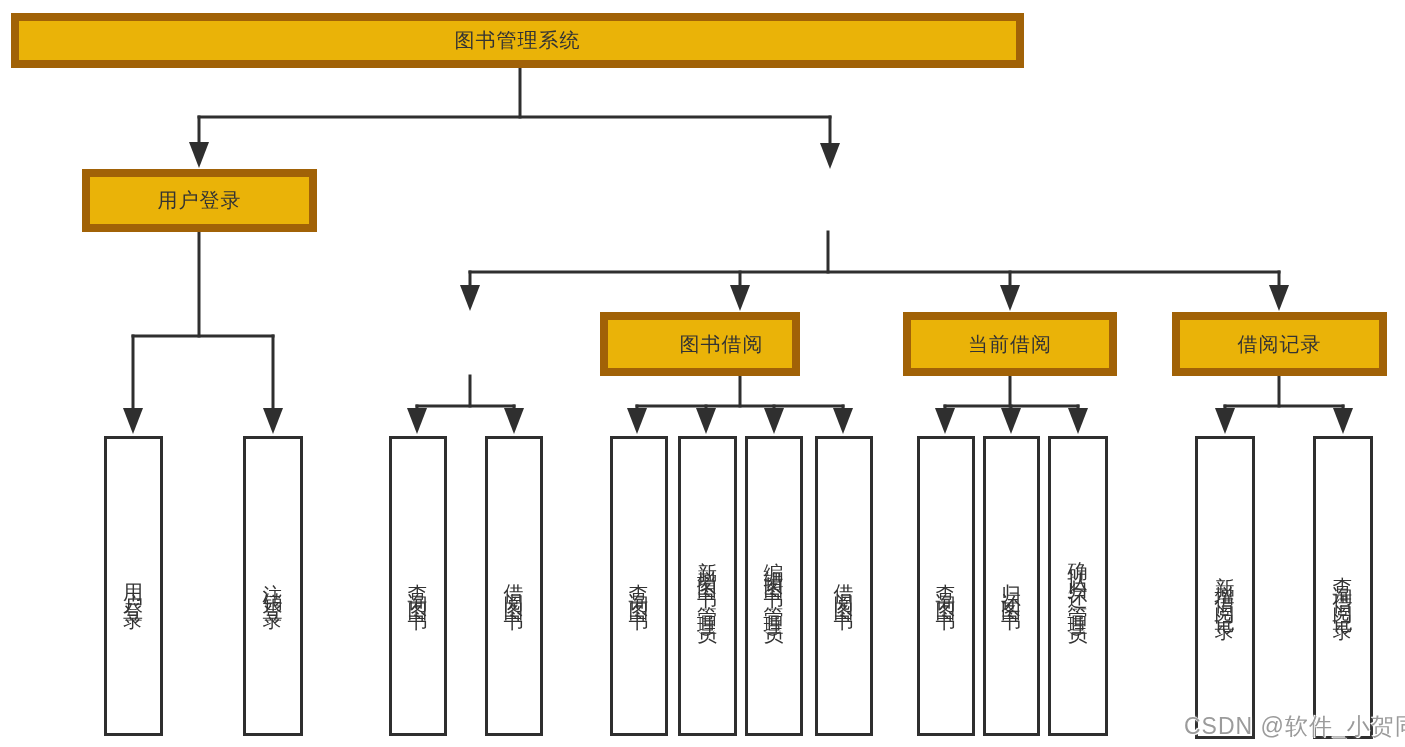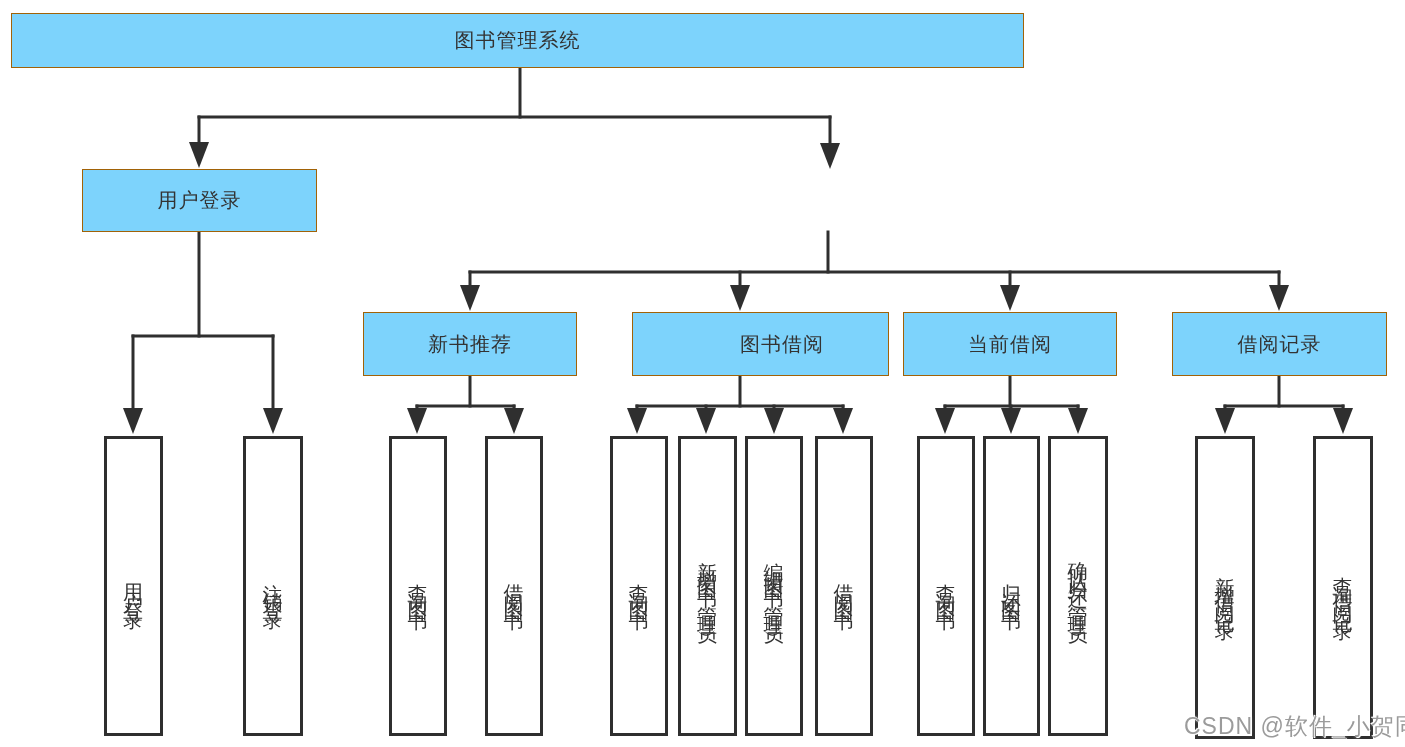--- a/index.html
+++ b/index.html
@@ -4,21 +4,21 @@
 <style>
   html,body{margin:0;padding:0;background:#ffffff;}
   .canvas{
     position:relative;width:1405px;height:747px;background:#ffffff;overflow:hidden;
     font-family:"Liberation Sans","DejaVu Sans",sans-serif;
   }
   .wires{position:absolute;left:0;top:0;width:1405px;height:747px;}
   .wires path, .wires line{stroke:#2f2f2f;stroke-width:3;fill:none;stroke-linecap:square;}
   .wires polygon{fill:#2f2f2f;stroke:none;}
   .node{
-    position:absolute;box-sizing:border-box;border:1px solid #a16207;background:#7dd3fc;
+    position:absolute;box-sizing:border-box;border:8px solid #a16207;background:#eab308;
     display:flex;align-items:center;justify-content:center;
     color:#333333;font-size:20px;letter-spacing:1px;
   }
   .vnode{
     position:absolute;box-sizing:border-box;border:3px solid #2f2f2f;background:#ffffff;
     display:flex;align-items:center;justify-content:center;
     color:#333333;font-size:20px;
   }
   .vnode span{
     writing-mode:vertical-rl;text-orientation:mixed;
@@ -112,24 +112,21 @@
   </svg>
 
   <div class="node" style="left:11px;top:13px;width:1013px;height:55px;">
     <span>图书管理系统</span>
   </div>
 
   <div class="node" style="left:82px;top:169px;width:235px;height:63px;">
     <span>用户登录</span>
   </div>
 
-  <div class="node" style="left:363px;top:312px;width:214px;height:64px;">
-    <span>新书推荐</span>
-  </div>
-  <div class="node" style="left:632px;top:312px;width:257px;height:64px;padding-left:43px;">
+  <div class="node" style="left:600px;top:312px;width:200px;height:64px;padding-left:43px;">
     <span>图书借阅</span>
   </div>
   <div class="node" style="left:903px;top:312px;width:214px;height:64px;">
     <span>当前借阅</span>
   </div>
   <div class="node" style="left:1172px;top:312px;width:215px;height:64px;">
     <span>借阅记录</span>
   </div>
 
   <div class="vnode" style="left:104px;top:436px;width:59px;height:300px;">

